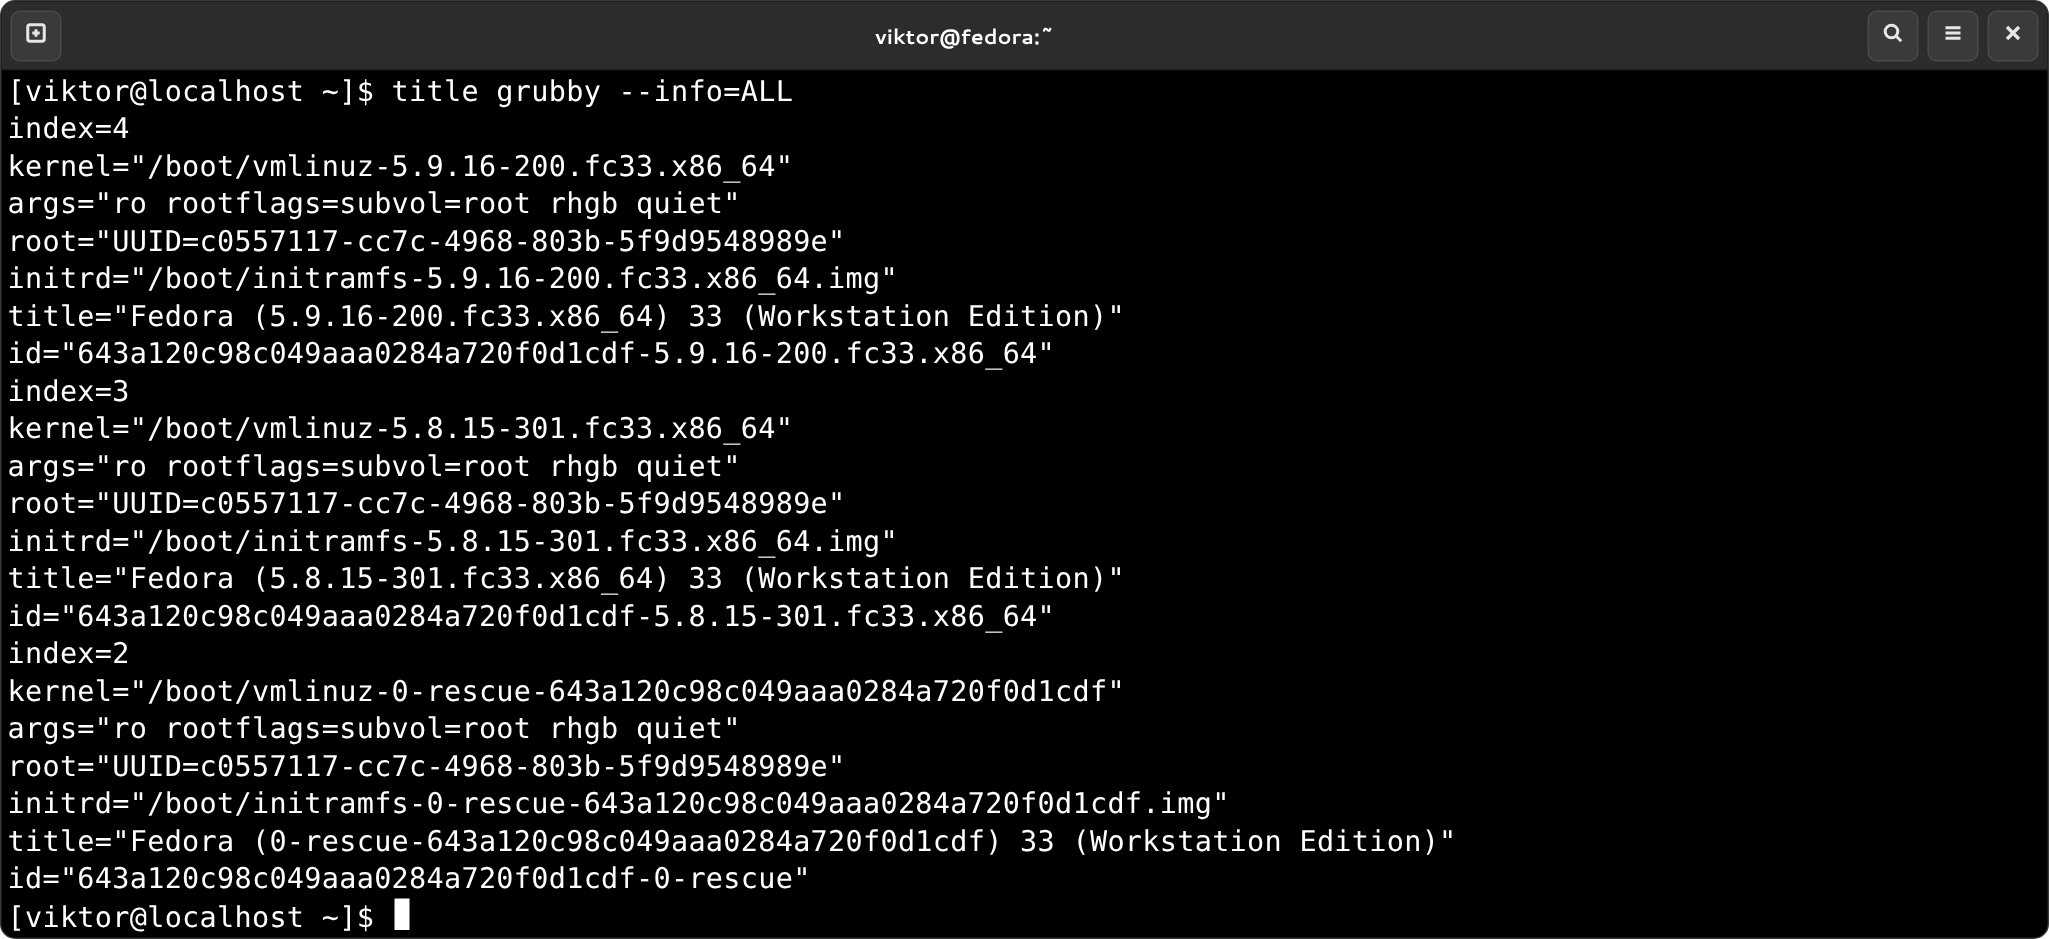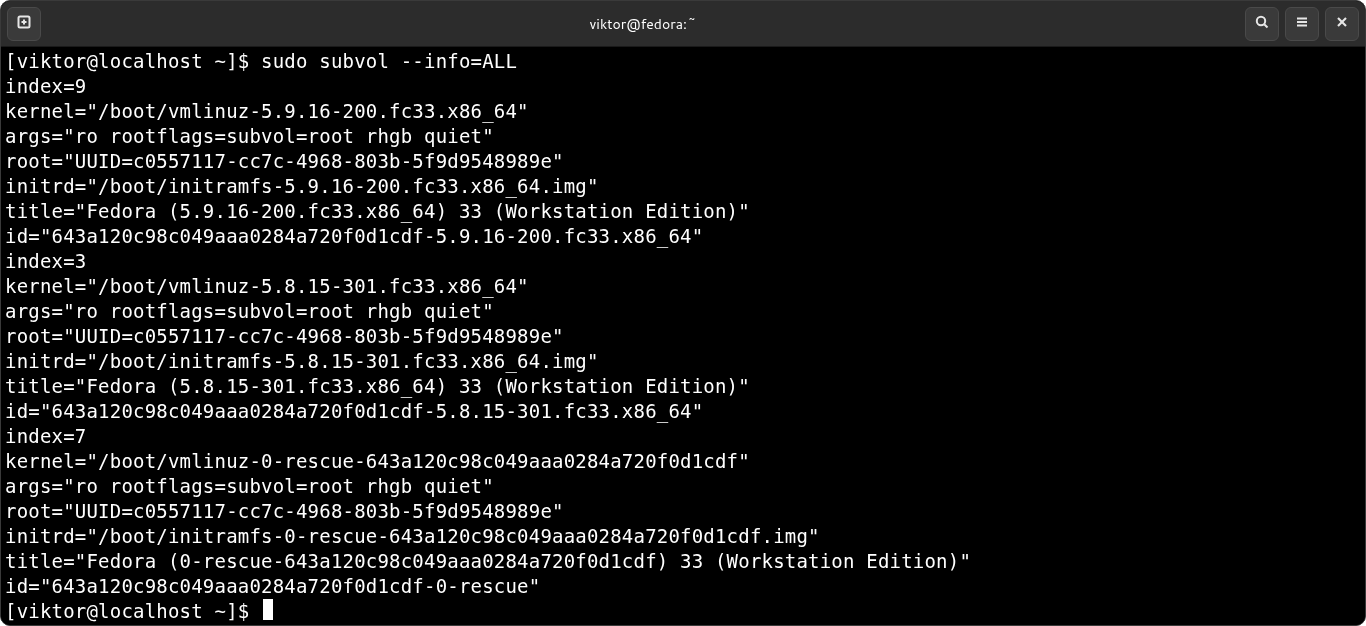--- a/index.html
+++ b/index.html
@@ -28,21 +28,21 @@
     justify-content: space-between;
     padding: 0 6px;
     border-bottom: 1px solid #1a1a1a;
   }
   .tb-left, .tb-right { display: flex; align-items: center; gap: 6px; }
   .tb-center {
     flex: 1;
     text-align: center;
     color: #ffffff;
     font-family: Cantarell, "DejaVu Sans", sans-serif;
-    font-weight: 400;
+    font-weight: 700;
     font-size: 14px;
   }
   .tb-btn {
     width: 34px;
     height: 34px;
     border-radius: 6px;
     background: #3a3a3a;
     border: 1px solid #4a4a4a;
     display: flex;
     align-items: center;
@@ -111,36 +111,36 @@
         <span>
           <svg viewBox="0 0 16 16">
               <line x1="4" y1="4" x2="12" y2="12"></line>
               <line x1="12" y1="4" x2="4" y2="12"></line>
             </svg>
         </span>
       </div>
     </div>
   </div>
 
-  <div class="terminal"><span>[viktor@localhost ~]$ </span><span>sudo subvol --info=ALL</span>
-<span>index=9</span>
+  <div class="terminal"><span>[viktor@localhost ~]$ </span><span>title grubby --info=ALL</span>
+<span>index=4</span>
 <span>kernel="/boot/vmlinuz-5.9.16-200.fc33.x86_64"</span>
 <span>args="ro rootflags=subvol=root rhgb quiet"</span>
 <span>root="UUID=c0557117-cc7c-4968-803b-5f9d9548989e"</span>
 <span>initrd="/boot/initramfs-5.9.16-200.fc33.x86_64.img"</span>
 <span>title="Fedora (5.9.16-200.fc33.x86_64) 33 (Workstation Edition)"</span>
 <span>id="643a120c98c049aaa0284a720f0d1cdf-5.9.16-200.fc33.x86_64"</span>
 <span>index=3</span>
 <span>kernel="/boot/vmlinuz-5.8.15-301.fc33.x86_64"</span>
 <span>args="ro rootflags=subvol=root rhgb quiet"</span>
 <span>root="UUID=c0557117-cc7c-4968-803b-5f9d9548989e"</span>
 <span>initrd="/boot/initramfs-5.8.15-301.fc33.x86_64.img"</span>
 <span>title="Fedora (5.8.15-301.fc33.x86_64) 33 (Workstation Edition)"</span>
 <span>id="643a120c98c049aaa0284a720f0d1cdf-5.8.15-301.fc33.x86_64"</span>
-<span>index=7</span>
+<span>index=2</span>
 <span>kernel="/boot/vmlinuz-0-rescue-643a120c98c049aaa0284a720f0d1cdf"</span>
 <span>args="ro rootflags=subvol=root rhgb quiet"</span>
 <span>root="UUID=c0557117-cc7c-4968-803b-5f9d9548989e"</span>
 <span>initrd="/boot/initramfs-0-rescue-643a120c98c049aaa0284a720f0d1cdf.img"</span>
 <span>title="Fedora (0-rescue-643a120c98c049aaa0284a720f0d1cdf) 33 (Workstation Edition)"</span>
 <span>id="643a120c98c049aaa0284a720f0d1cdf-0-rescue"</span>
 <span>[viktor@localhost ~]$ </span><span class="cursor"></span></div>
 </div>
 
 </body></html>

